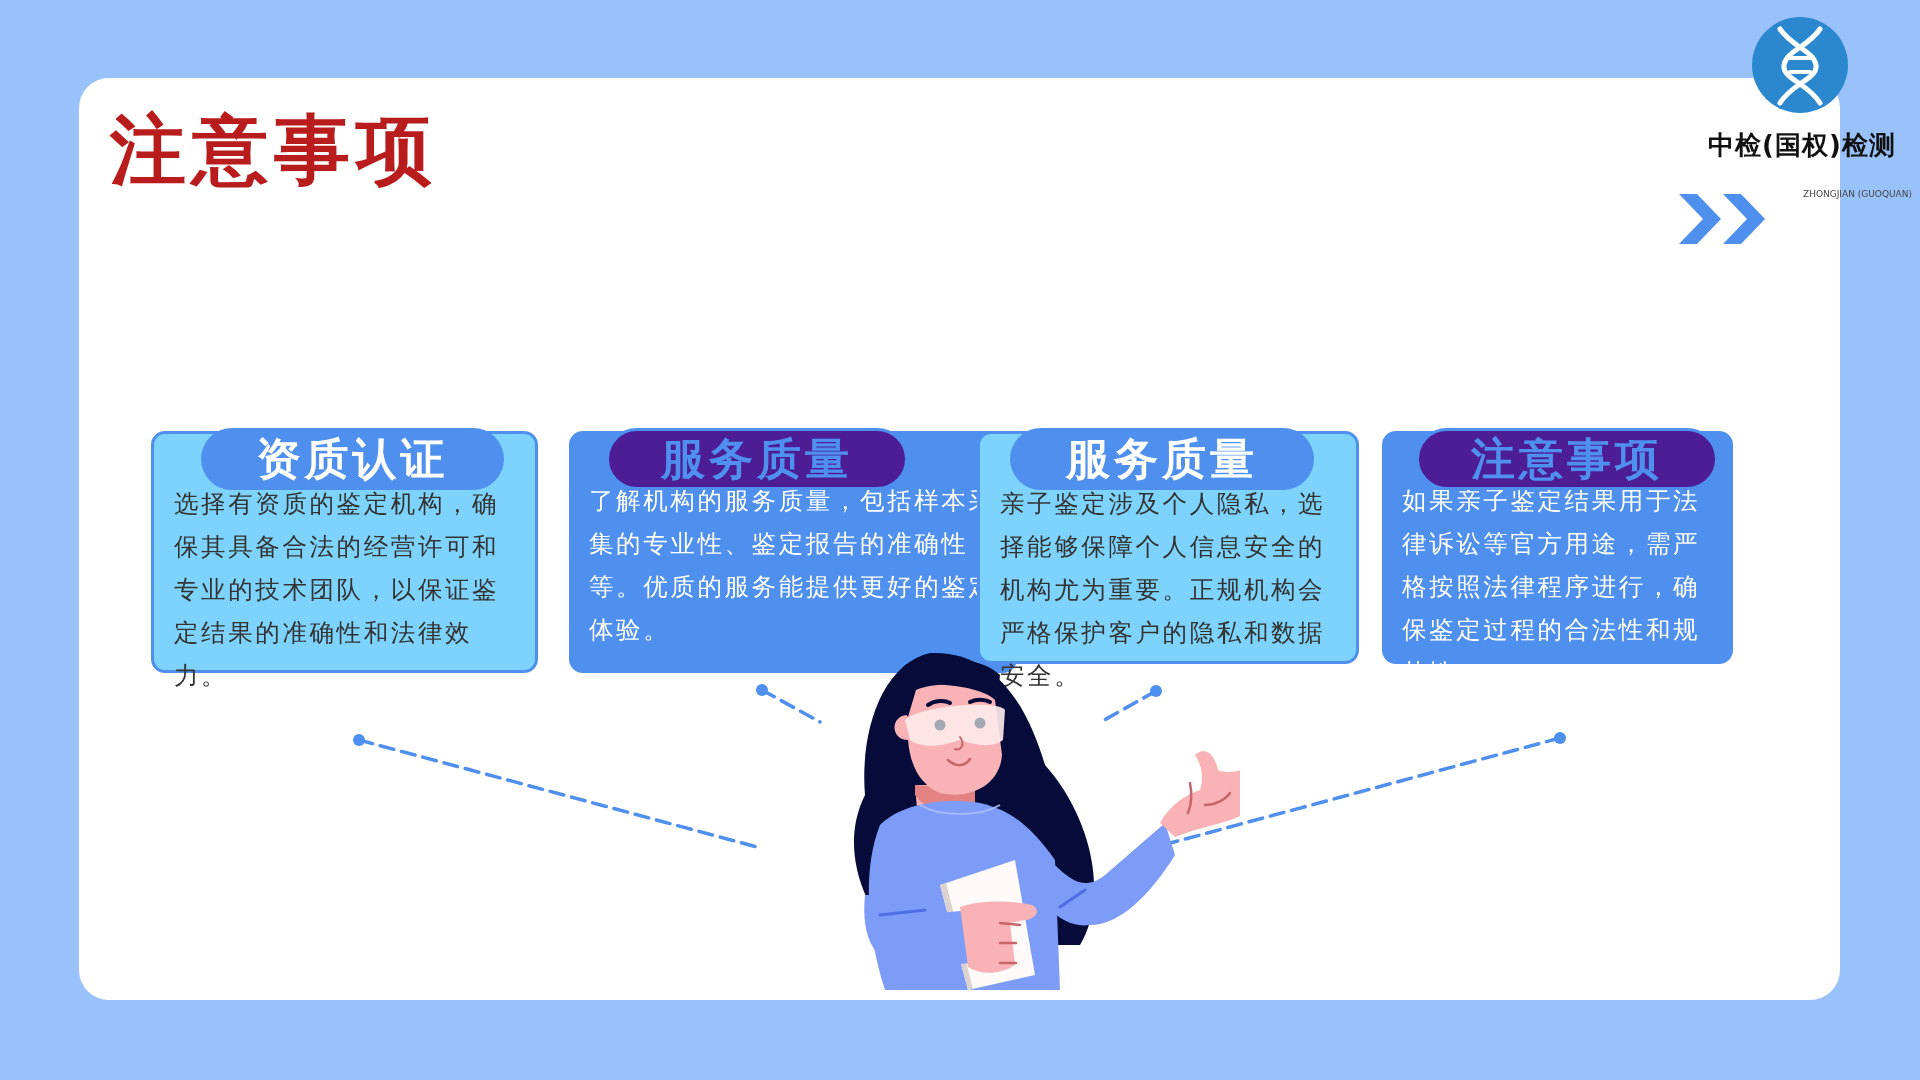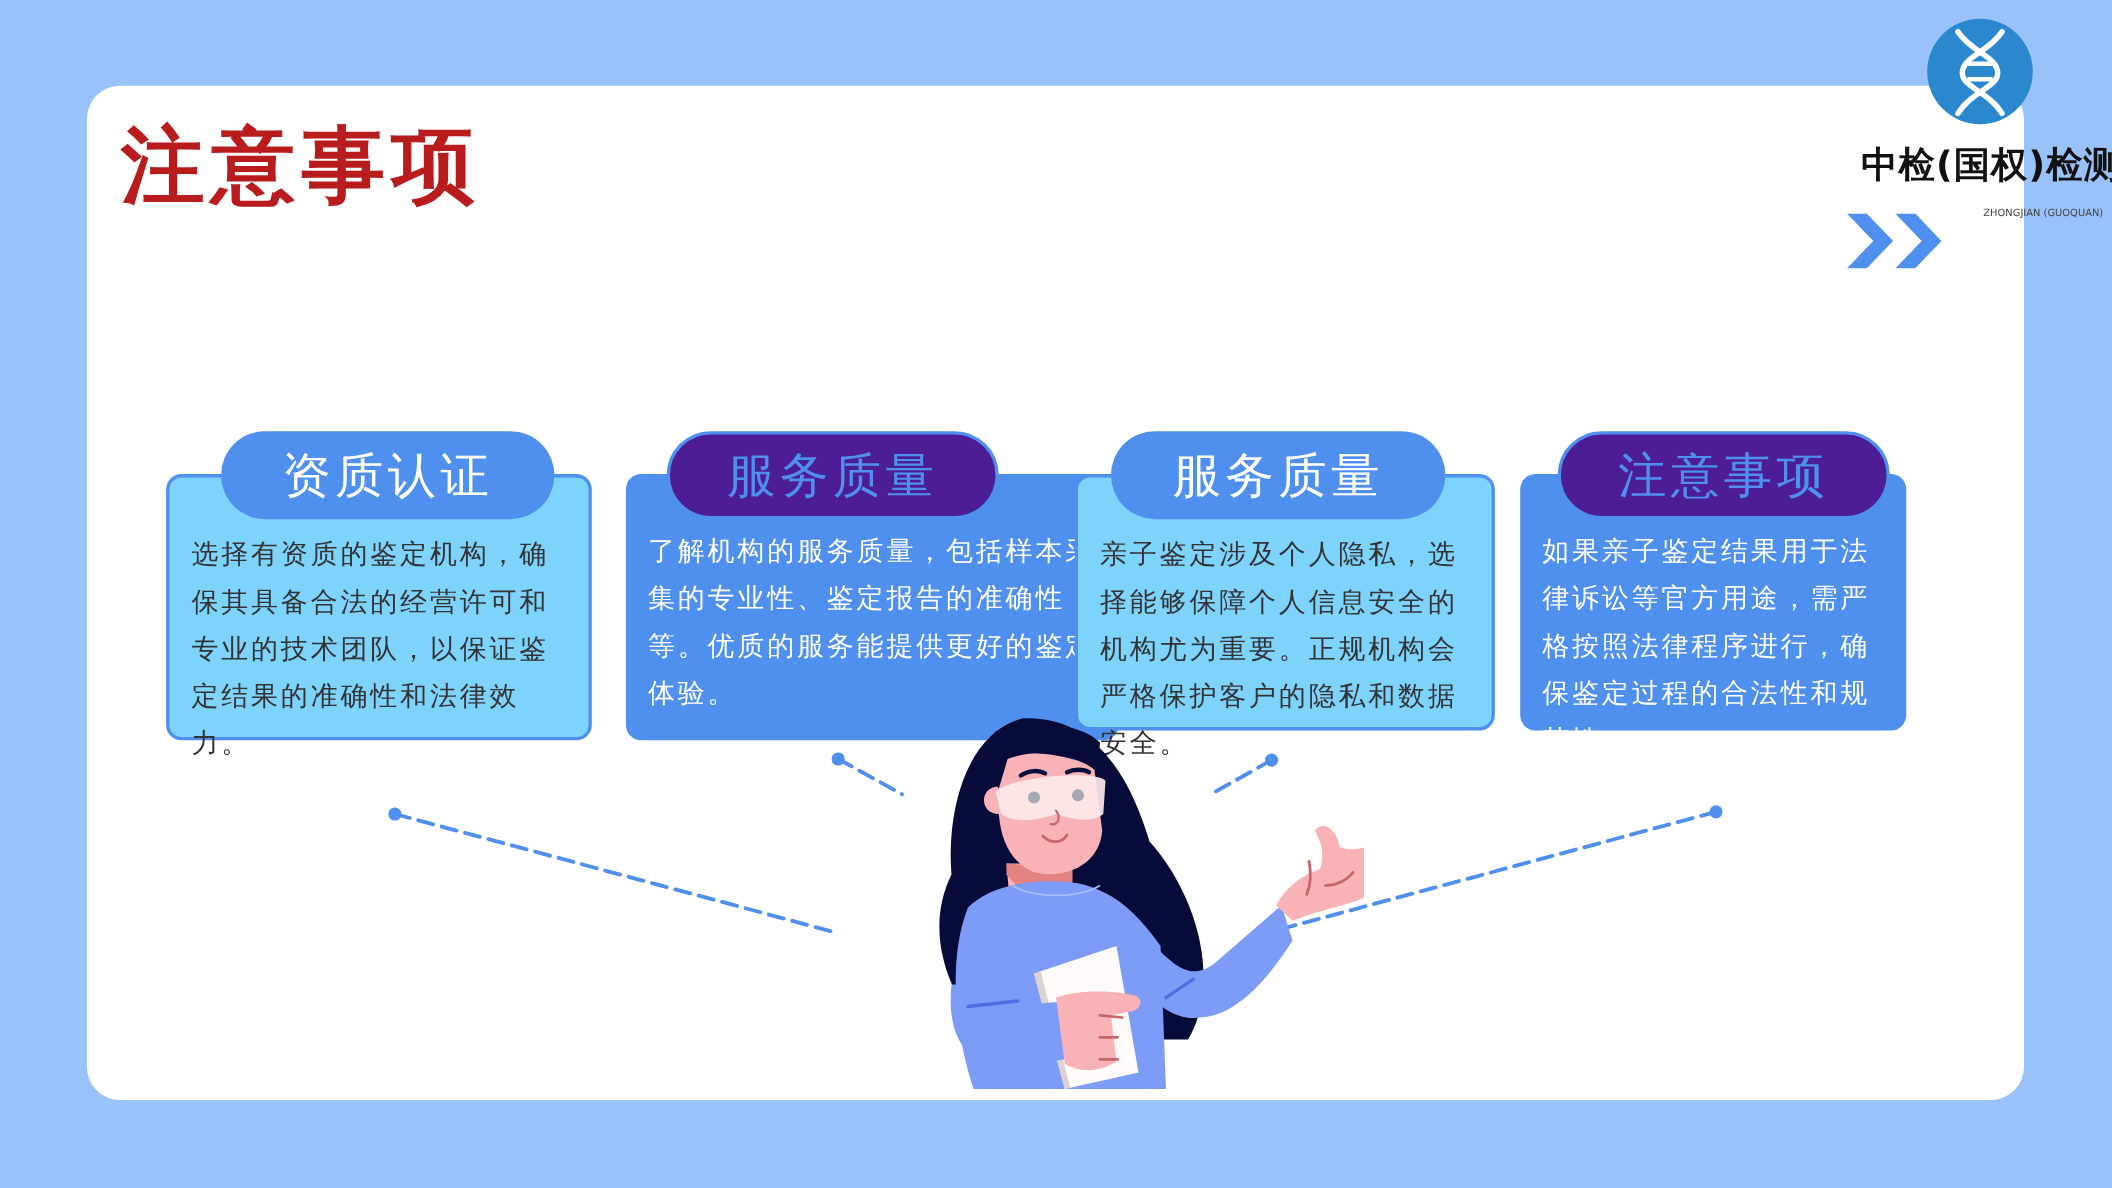--- a/index.html
+++ b/index.html
@@ -20,21 +20,21 @@
     font-family: "DejaVu Sans", sans-serif;
   }
   
   .logo-circle {
     position: absolute; left: 1752px; top: 17px; width: 96px; height: 96px;
     border-radius: 50%; background: #2b88cf;
   }
   .logo-circle svg { width: 96px; height: 96px; display: block; }
   .logo-cn {
     position: absolute; left: 1692px; top: 128px; width: 220px;
-    font-size: 33px; font-weight: bold; color: #111; letter-spacing: 1px;
+    font-size: 26px; font-weight: bold; color: #111; letter-spacing: 1px;
     text-align: center; white-space: nowrap;
   }
   .logo-en {
     position: absolute; left: 1692px; top: 189px; width: 220px;
     font-size: 9px; color: #444; text-align: right; white-space: nowrap;
   }
   .chevrons { position: absolute; left: 1679px; top: 194px; width: 92px; height: 50px; }
 
   
   .card {
@@ -42,23 +42,23 @@
     padding: 48px 18px 0 20px;
   }
   .card.outline { background: #7dd3fc; border: 3px solid #4f8fee; }
   .card.filled { background: #4f8fee; }
   .card-body {
     font-size: 24.5px; line-height: 43px; letter-spacing: 2.6px;
   }
   .card.outline .card-body { color: #333333; }
   .card.filled .card-body { color: #ffffff; }
   .pill {
-    position: absolute; height: 80px; border-radius: 40px;
+    position: absolute; height: 62px; border-radius: 40px;
     display: flex; align-items: center; justify-content: center;
-    font-size: 44px; font-weight: normal; letter-spacing: 4px;
+    font-size: 44px; font-weight: bold; letter-spacing: 4px; margin-top: 36px;
   }
   .pill.solid { background: #4f8fee; color: #ffffff; }
   .pill.hollow { background: #4c1d95; color: #4f8fee; border: 3px solid #4f8fee; }
 
   .connectors { position: absolute; left: 0; top: 0; width: 1920px; height: 1080px; pointer-events: none; }
   .figure { position: absolute; left: 820px; top: 645px; width: 420px; height: 355px; }
 </style>
 </head>
 <body>
 

